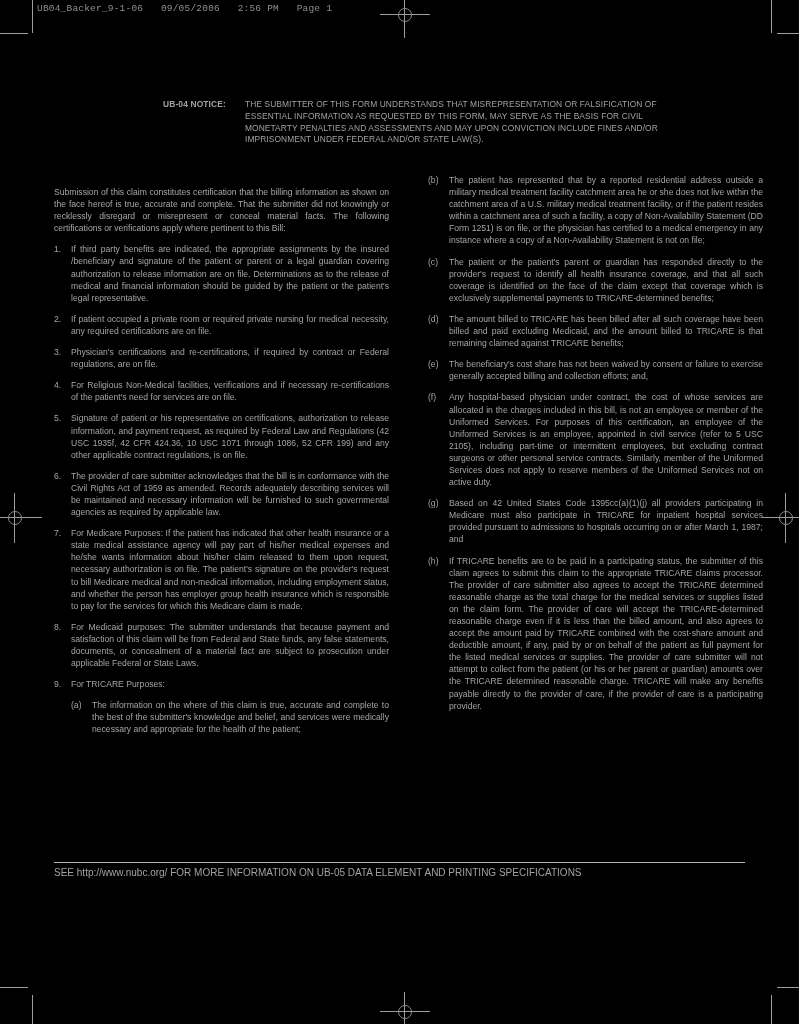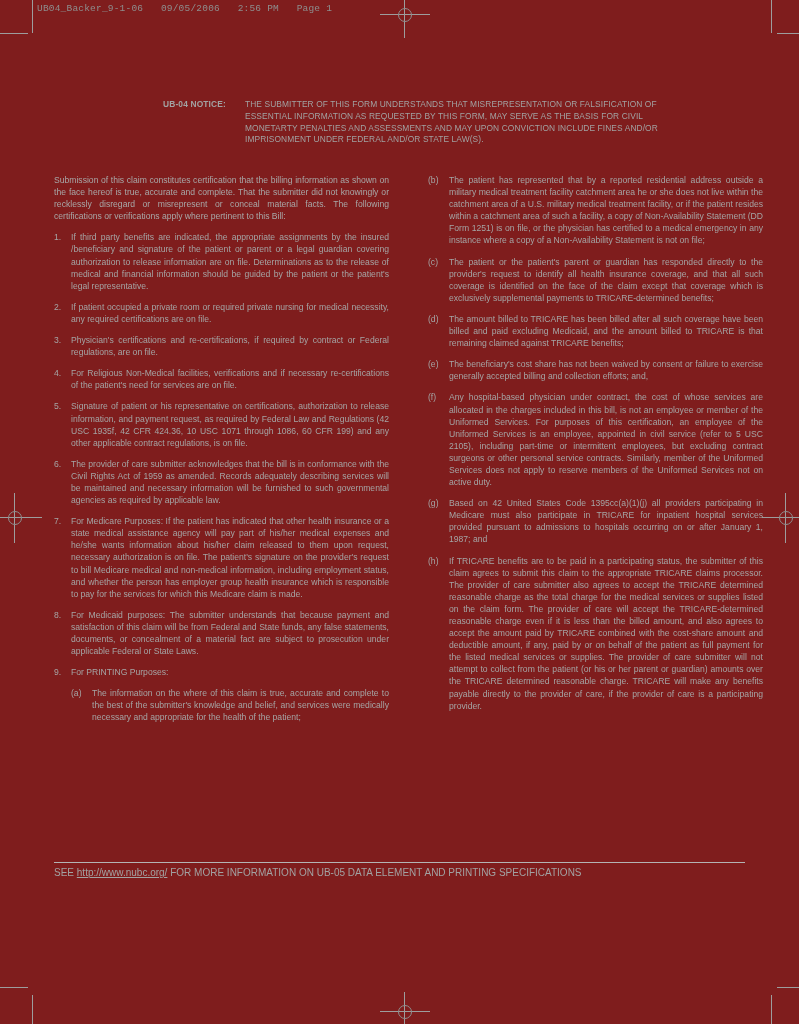--- a/index.html
+++ b/index.html
@@ -9,21 +9,21 @@
   }
   body {
     font-family: "Liberation Sans", sans-serif;
     color: #9a9a9a;
   }
   .page {
     position: relative;
     width: 799px;
     height: 1024px;
     overflow: hidden;
-    background: #7f1d1d;
+    background: #000000;
   }
 
   
   .cropmark { position: absolute; background: #9d9d9d; }
   .regmark  { position: absolute; }
   .regmark .rline-h,
   .regmark .rline-v { position: absolute; background: #9d9d9d; }
   .regmark .rcircle {
     position: absolute;
     border: 1px solid #8f8f8f;
@@ -85,21 +85,21 @@
     top: 0;
     width: 335px;
     font-size: 8.6px;
     line-height: 12.1px;
     color: #a5a5a5;
   }
   .col-left  { left: 54px; }
   .col-right { left: 428px; }
 
   p.intro {
-    margin: 0 0 9px 0;
+    margin: 12px 0 9px 0;
     text-align: justify;
     color: #a8a8a8;
   }
 
   
   .item {
     display: flex;
     align-items: flex-start;
     margin: 0 0 9px 0;
   }
@@ -140,21 +140,20 @@
     position: absolute;
     left: 54px;
     top: 866px;
     width: 700px;
     font-size: 10px;
     line-height: 14px;
     color: #a2a2a2;
     white-space: nowrap;
   }
   .footer .url {
-    text-decoration: underline;
     color: #a2a2a2;
   }
 </style>
 </head>
 <body>
 
 <div class="page">
 
   <div class="cropmark" style="left:32px; top:0; width:1px; height:33px;"></div>
   <div class="cropmark" style="left:0; top:33px; width:28px; height:1px;"></div>
@@ -216,37 +215,37 @@
       <div class="item">
         <span class="item-marker">3.</span>
         <span class="item-text">Physician's certifications and re-certifications, if required by contract or Federal regulations, are on file.</span>
       </div>
       <div class="item">
         <span class="item-marker">4.</span>
         <span class="item-text">For Religious Non-Medical facilities, verifications and if necessary re-certifications of the patient's need for services are on file.</span>
       </div>
       <div class="item">
         <span class="item-marker">5.</span>
-        <span class="item-text">Signature of patient or his representative on certifications, authorization to release information, and payment request, as required by Federal Law and Regulations (42 USC 1935f, 42 CFR 424.36, 10 USC 1071 through 1086, 60 CFR 199) and any other applicable contract regulations, is on file.</span>
+        <span class="item-text">Signature of patient or his representative on certifications, authorization to release information, and payment request, as required by Federal Law and Regulations (42 USC 1935f, 42 CFR 424.36, 10 USC 1071 through 1086, 52 CFR 199) and any other applicable contract regulations, is on file.</span>
       </div>
       <div class="item">
         <span class="item-marker">6.</span>
         <span class="item-text">The provider of care submitter acknowledges that the bill is in conformance with the Civil Rights Act of 1959 as amended. Records adequately describing services will be maintained and necessary information will be furnished to such governmental agencies as required by applicable law.</span>
       </div>
       <div class="item">
         <span class="item-marker">7.</span>
         <span class="item-text">For Medicare Purposes: If the patient has indicated that other health insurance or a state medical assistance agency will pay part of his/her medical expenses and he/she wants information about his/her claim released to them upon request, necessary authorization is on file. The patient's signature on the provider's request to bill Medicare medical and non-medical information, including employment status, and whether the person has employer group health insurance which is responsible to pay for the services for which this Medicare claim is made.</span>
       </div>
       <div class="item">
         <span class="item-marker">8.</span>
         <span class="item-text">For Medicaid purposes: The submitter understands that because payment and satisfaction of this claim will be from Federal and State funds, any false statements, documents, or concealment of a material fact are subject to prosecution under applicable Federal or State Laws.</span>
       </div>
       <div class="item">
         <span class="item-marker">9.</span>
-        <span class="item-text">For PRINTING Purposes:</span>
+        <span class="item-text">For TRICARE Purposes:</span>
       </div>
 
       <div class="subitem">
         <span class="item-marker">(a)</span>
         <span class="item-text">The information on the where of this claim is true, accurate and complete to the best of the submitter's knowledge and belief, and services were medically necessary and appropriate for the health of the patient;</span>
       </div>
 
     </div>
 
     <div class="col col-right">
@@ -266,21 +265,21 @@
       <div class="item">
         <span class="item-marker">(e)</span>
         <span class="item-text">The beneficiary's cost share has not been waived by consent or failure to exercise generally accepted billing and collection efforts; and,</span>
       </div>
       <div class="item">
         <span class="item-marker">(f)</span>
         <span class="item-text">Any hospital-based physician under contract, the cost of whose services are allocated in the charges included in this bill, is not an employee or member of the Uniformed Services. For purposes of this certification, an employee of the Uniformed Services is an employee, appointed in civil service (refer to 5 USC 2105), including part-time or intermittent employees, but excluding contract surgeons or other personal service contracts. Similarly, member of the Uniformed Services does not apply to reserve members of the Uniformed Services not on active duty.</span>
       </div>
       <div class="item">
         <span class="item-marker">(g)</span>
-        <span class="item-text">Based on 42 United States Code 1395cc(a)(1)(j) all providers participating in Medicare must also participate in TRICARE for inpatient hospital services provided pursuant to admissions to hospitals occurring on or after January 1, 1987; and</span>
+        <span class="item-text">Based on 42 United States Code 1395cc(a)(1)(j) all providers participating in Medicare must also participate in TRICARE for inpatient hospital services provided pursuant to admissions to hospitals occurring on or after March 1, 1987; and</span>
       </div>
       <div class="item">
         <span class="item-marker">(h)</span>
         <span class="item-text">If TRICARE benefits are to be paid in a participating status, the submitter of this claim agrees to submit this claim to the appropriate TRICARE claims processor. The provider of care submitter also agrees to accept the TRICARE determined reasonable charge as the total charge for the medical services or supplies listed on the claim form. The provider of care will accept the TRICARE-determined reasonable charge even if it is less than the billed amount, and also agrees to accept the amount paid by TRICARE combined with the cost-share amount and deductible amount, if any, paid by or on behalf of the patient as full payment for the listed medical services or supplies. The provider of care submitter will not attempt to collect from the patient (or his or her parent or guardian) amounts over the TRICARE determined reasonable charge. TRICARE will make any benefits payable directly to the provider of care, if the provider of care is a participating provider.</span>
       </div>
 
     </div>
 
   </div>
 

